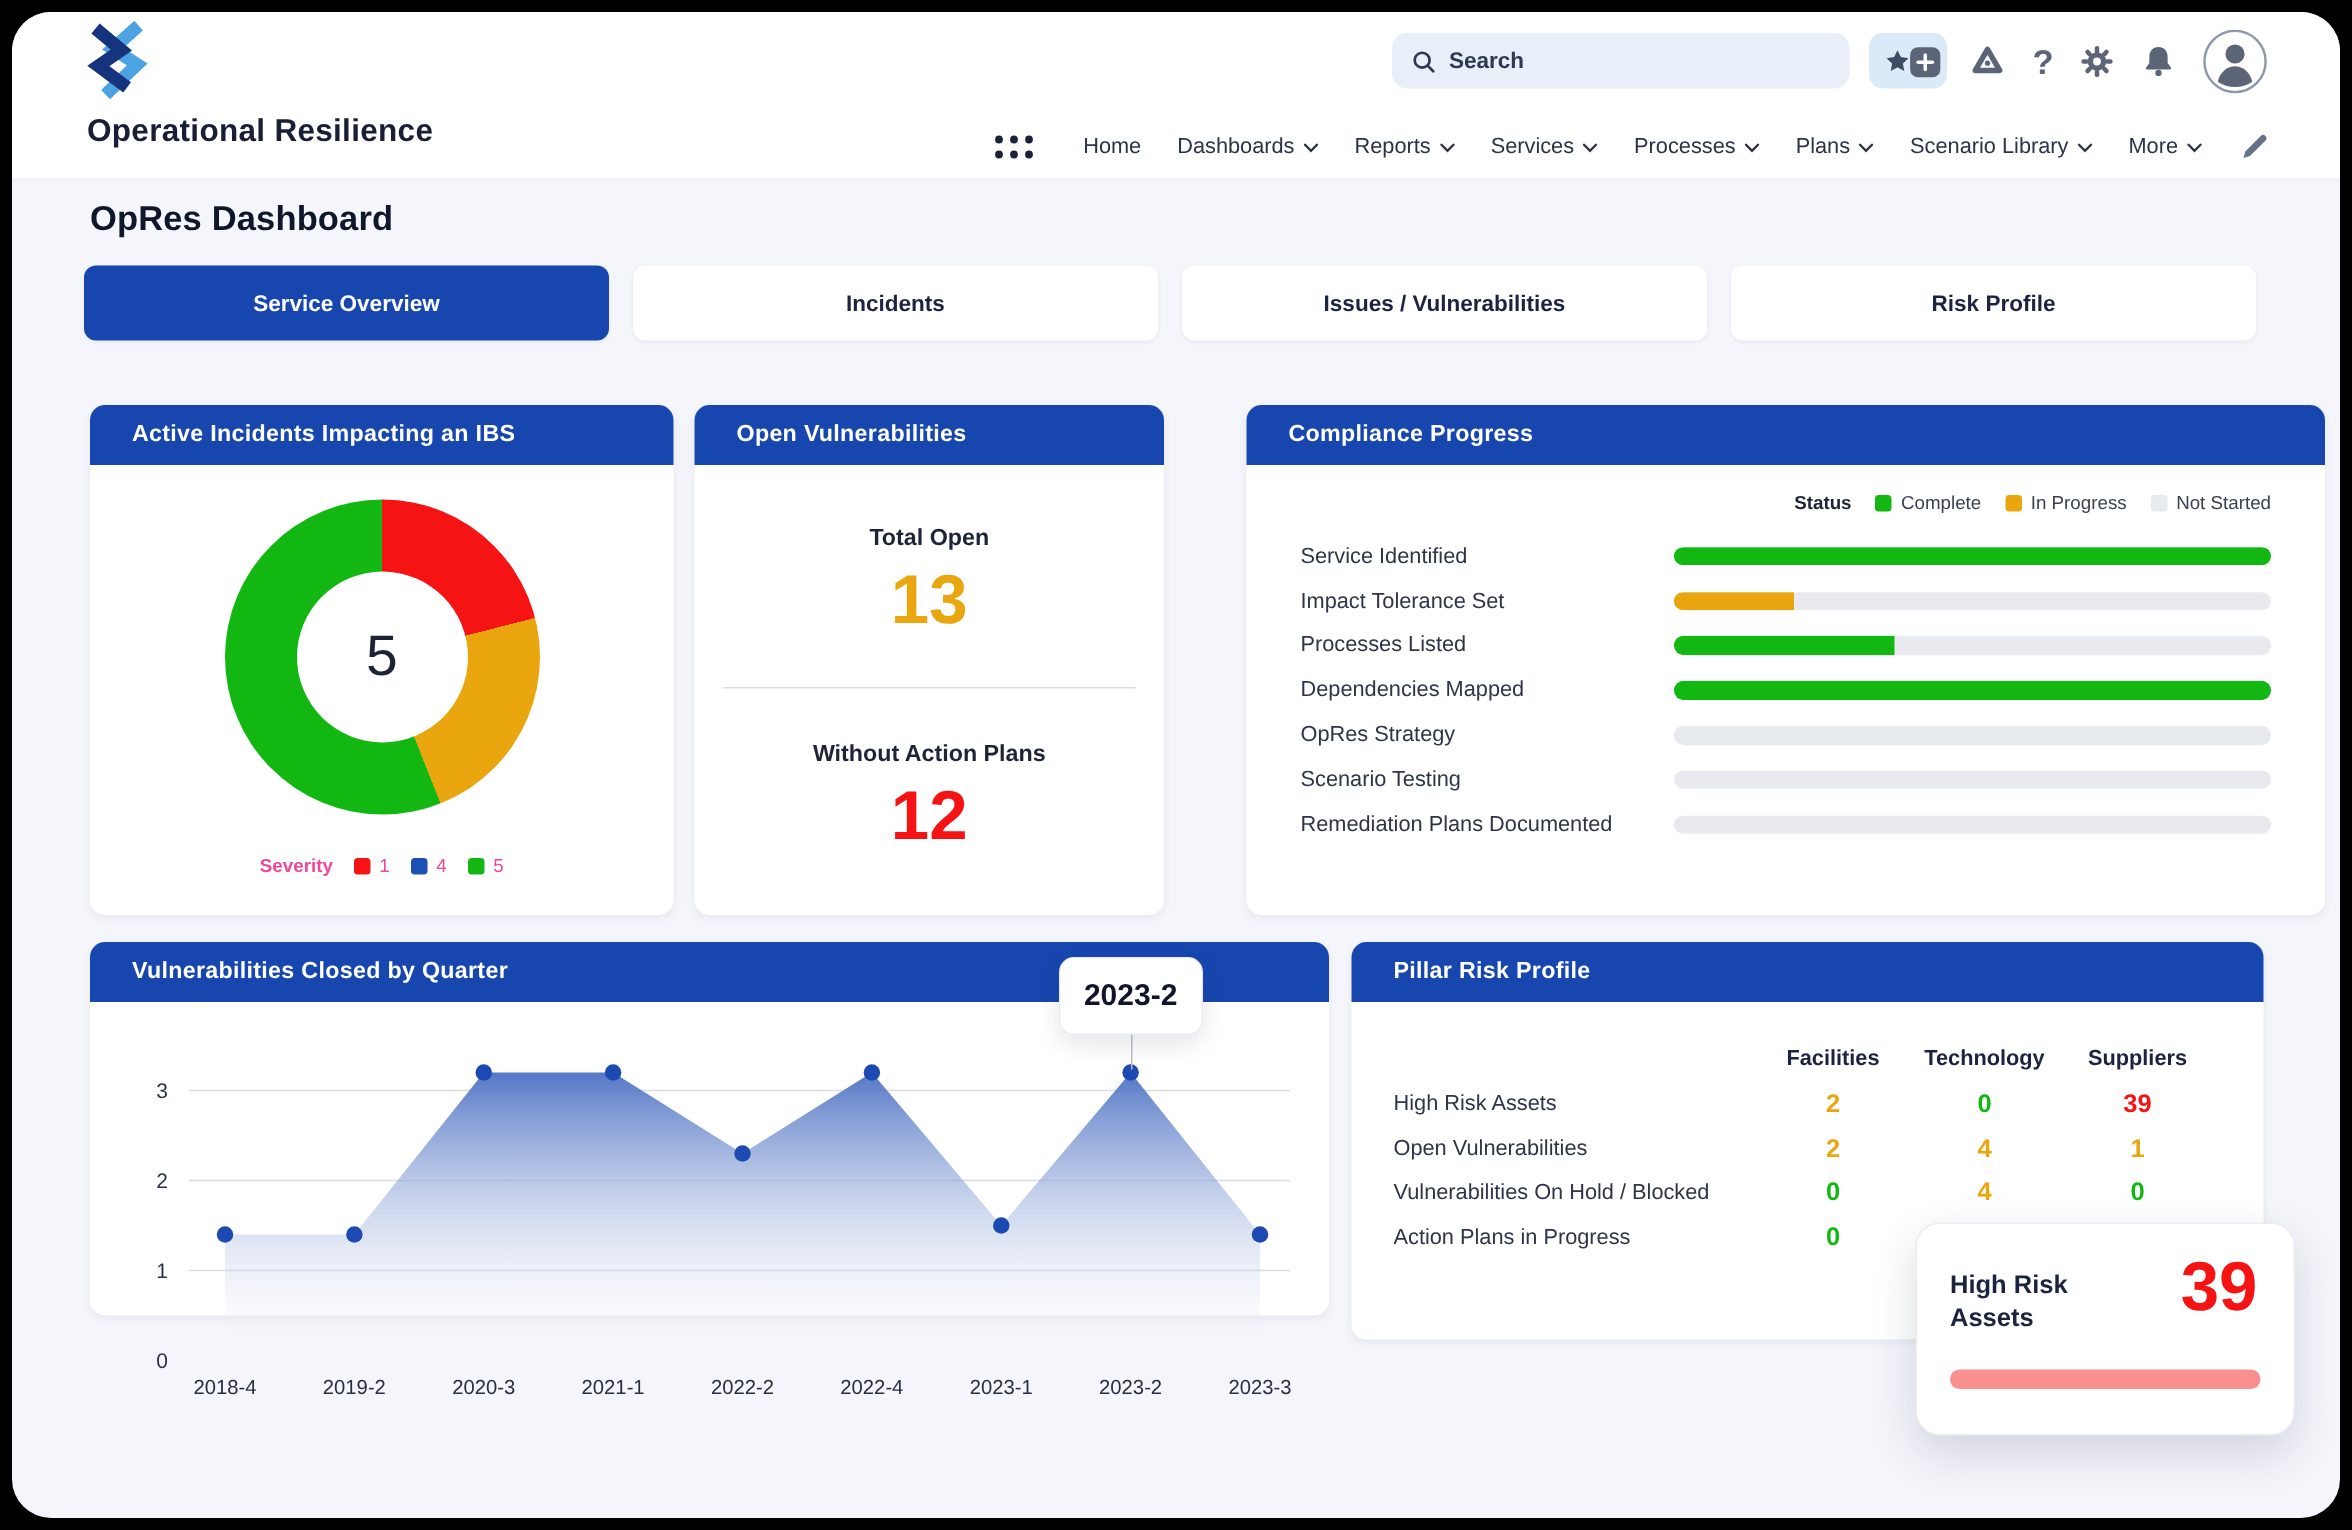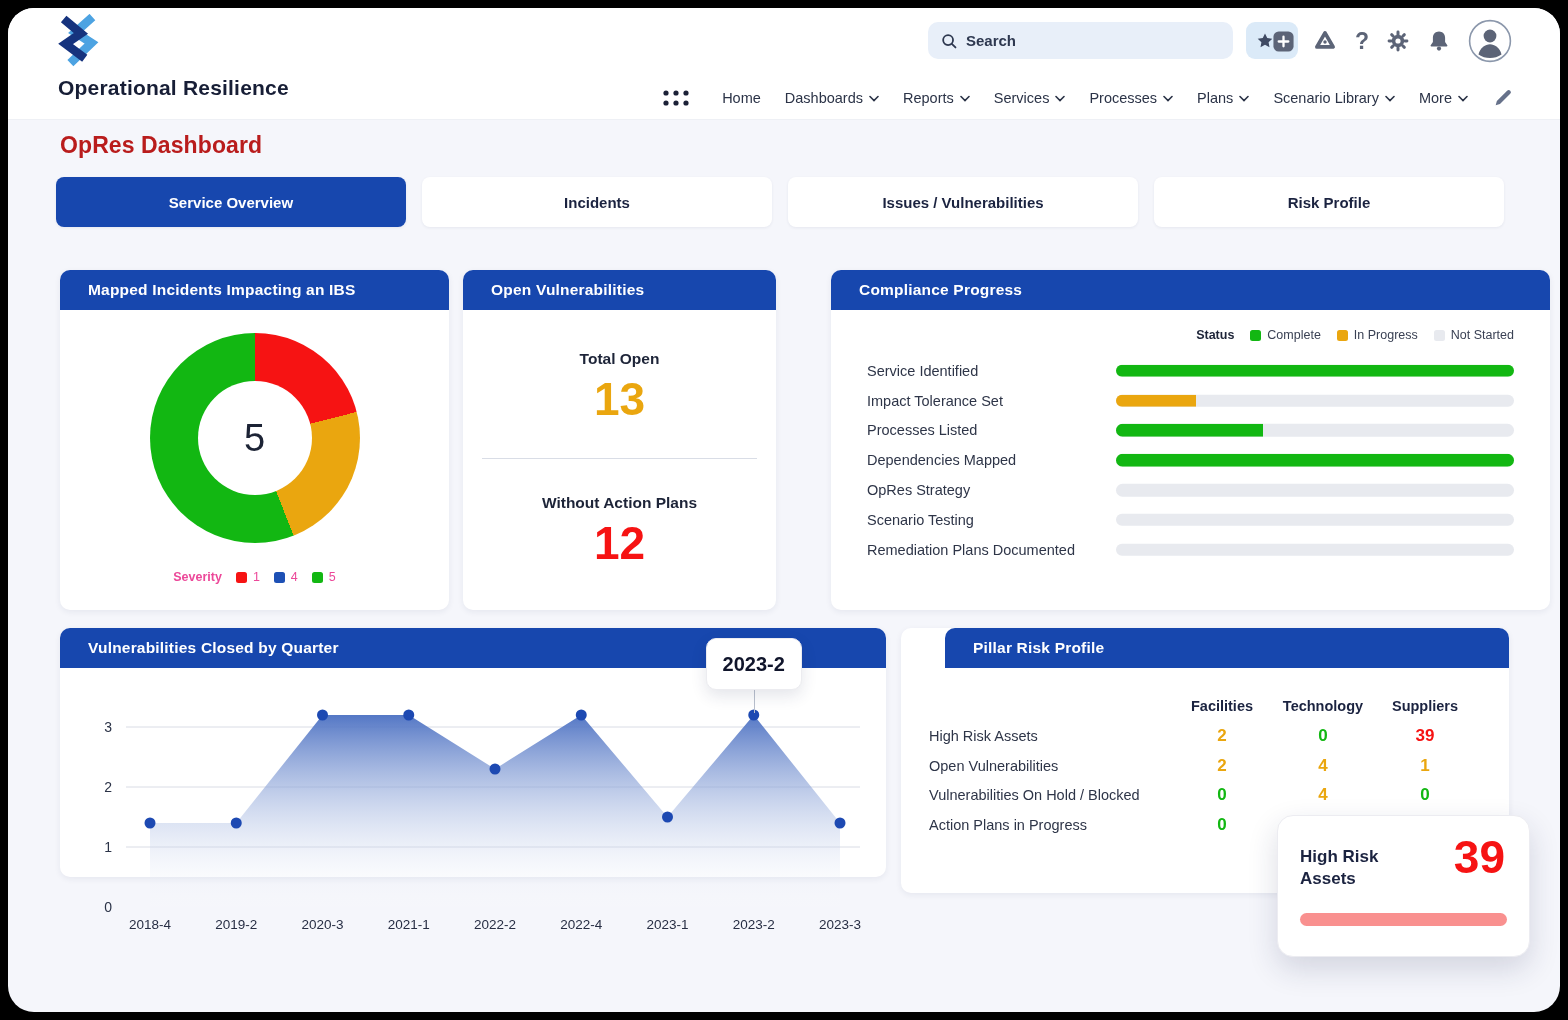--- a/index.html
+++ b/index.html
@@ -15,36 +15,36 @@
   .search input { background:transparent; border:none; outline:none; width:240px; font:600 15px "Liberation Sans","DejaVu Sans",sans-serif; color:#2e3850; }
   .search input::placeholder { color:#2e3850; opacity:1; }
   .star-btn { position:absolute; left:1238px; top:14px; width:52px; height:37px; background:#dbeaf8; border-radius:9px; display:flex; align-items:center; justify-content:center; gap:4px; cursor:pointer; }
   .icon-row { position:absolute; right:48px; top:11px; height:44px; display:flex; align-items:center; gap:17px; }
   .icon-row .q { font-size:23px; font-weight:700; color:#5c6477; }
   .navbar { position:absolute; right:46px; bottom:10px; display:flex; align-items:center; gap:24px; }
   .nav-item { display:flex; align-items:center; gap:6px; font-size:14.5px; color:#2b3347; cursor:pointer; white-space:nowrap; }
   .grid-icon { margin-right:8px; }
 
   
-  .page-title { position:absolute; left:52px; top:124px; font-size:23px; font-weight:800; color:#b91c1c; letter-spacing:.1px; }
+  .page-title { position:absolute; left:52px; top:124px; font-size:23px; font-weight:800; color:#0f172a; letter-spacing:.1px; }
   .tabs { position:absolute; left:48px; top:169px; width:1449px; display:flex; gap:16px; }
   .tab { width:350px; height:50px; border-radius:8px; background:#fff; color:#1b2340; font-size:15px; font-weight:700;
          display:flex; align-items:center; justify-content:center; box-shadow:0 1px 3px rgba(25,39,89,.07); cursor:pointer; }
   .tab.active { background:var(--header-blue); color:#fff; }
 
   .card { position:absolute; background:#fff; border-radius:10px; box-shadow:0 2px 6px rgba(25,39,89,.07); }
   .card-hd { height:40px; background:var(--header-blue); border-radius:10px 10px 0 0; color:#fff; font-weight:700; font-size:15.5px;
              display:flex; align-items:center; padding-left:28px; letter-spacing:.2px; }
 
   
   #card-incidents { left:52px; top:262px; width:389px; height:340px; }
   #card-openvuln  { left:455px; top:262px; width:313px; height:340px; }
   #card-compliance{ left:823px; top:262px; width:719px; height:340px; }
   #card-area      { left:52px;  top:620px; width:826px; height:249px; }
-  #card-pillar    { left:893px; top:620px; width:608px; height:265px;padding-left:44px; }
+  #card-pillar    { left:893px; top:620px; width:608px; height:265px; }
 
   
   .donut-wrap { position:absolute; left:50%; top:168px; transform:translate(-50%,-50%); width:210px; height:210px; }
   .donut { width:210px; height:210px; border-radius:50%; position:relative; }
   .donut::after { content:""; position:absolute; inset:48px; background:#fff; border-radius:50%; }
   .donut-center { position:absolute; left:0; top:0; width:100%; height:100%; display:flex; align-items:center; justify-content:center;
                   font-size:38px; color:#1c2335; z-index:2; }
   .sev-legend { position:absolute; left:0; right:0; top:300px; display:flex; align-items:center; justify-content:center; gap:14px;
                 font-size:12.5px; color:#ec4899; }
   .sev-legend .t { font-weight:700; }
@@ -219,21 +219,21 @@
 
   <h1 class="page-title">OpRes Dashboard</h1>
   <div class="tabs" id="tabs">
       <div class="tab active">Service Overview</div>
       <div class="tab">Incidents</div>
       <div class="tab">Issues / Vulnerabilities</div>
       <div class="tab">Risk Profile</div>
     </div>
 
   <section class="card" id="card-incidents">
-    <div class="card-hd">Mapped Incidents Impacting an IBS</div>
+    <div class="card-hd">Active Incidents Impacting an IBS</div>
     <div class="donut-wrap">
       <div class="donut" id="donut" style="background: conic-gradient(rgb(246, 19, 19) 0deg, rgb(246, 19, 19) 75.6deg, rgb(234, 166, 15) 75.6deg, rgb(234, 166, 15) 158.4deg, rgb(18, 183, 18) 158.4deg, rgb(18, 183, 18) 360deg);"></div>
       <div class="donut-center">5</div>
     </div>
     <div class="sev-legend" id="sev-legend">
       <span class="t">Severity</span>
     <span class="leg-item">
           <span class="sw" style="background: rgb(246, 19, 19);"></span>
           <span>1</span>
         </span>

